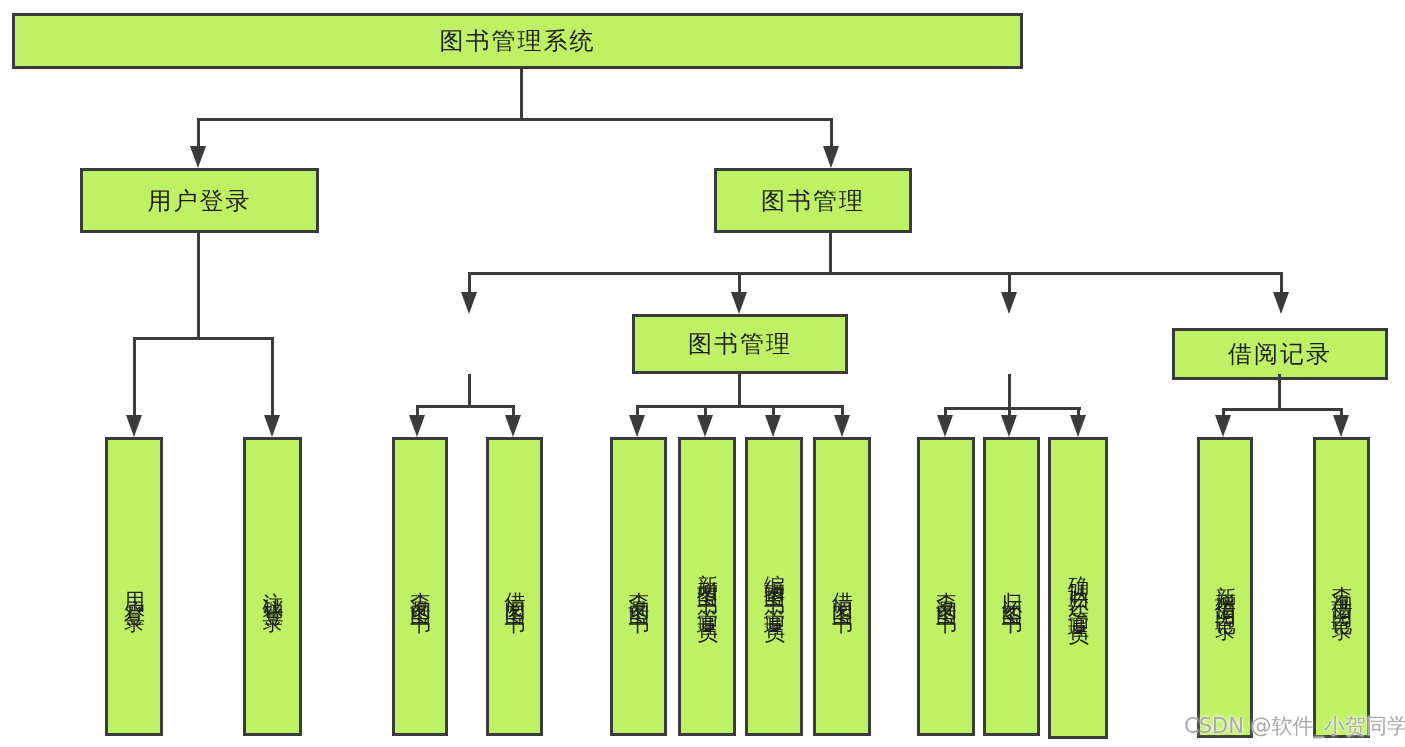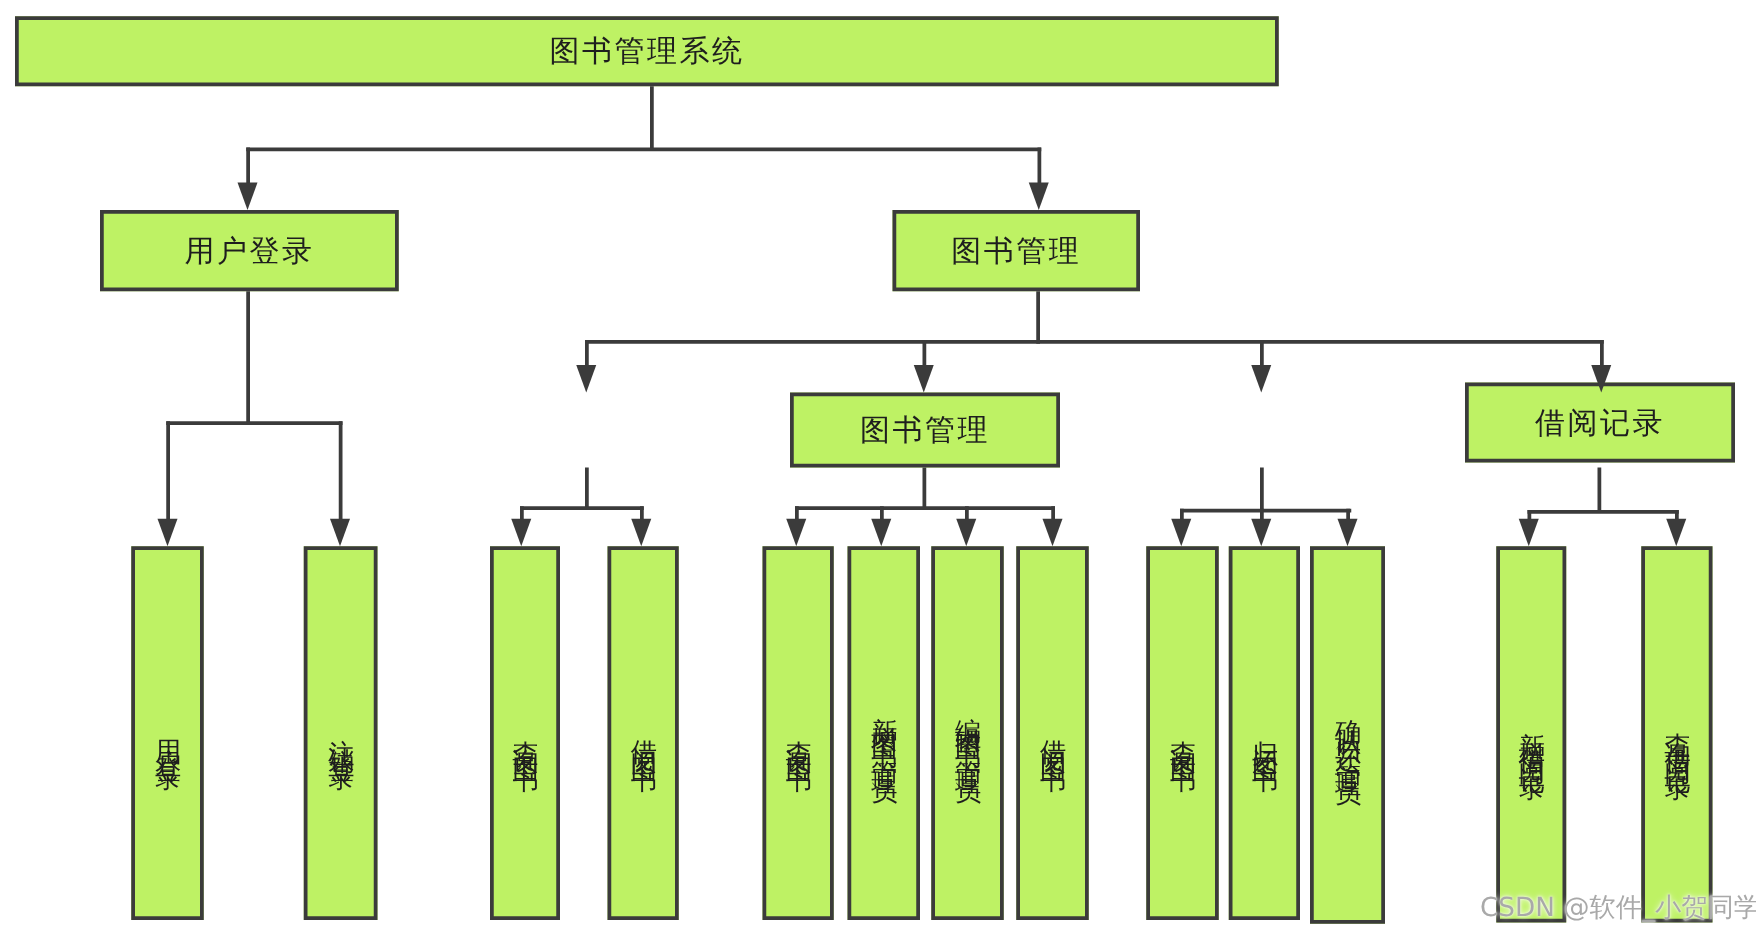--- a/index.html
+++ b/index.html
@@ -61,21 +61,21 @@
 <body>
 
 <div id="stage" style="--line: #3b3b3b; --text: #1e1e1e; --bg: #ffffff; --wm: #a9a9a9;">
 
   <div class="box h" style="left:12px; top:13px; width:1011px; height:56px;">图书管理系统</div>
 
   <div class="box h" style="left:80px; top:168px; width:239px; height:65px;">用户登录</div>
   <div class="box h" style="left:714px; top:168px; width:198px; height:65px;">图书管理</div>
 
   <div class="box h" style="left:632px; top:314px; width:216px; height:60px;">图书管理</div>
-  <div class="box h" style="left:1172px; top:306px; width:216px; height:64px;">借阅记录</div>
+  <div class="box h" style="left:1172px; top:328px; width:216px; height:52px;">借阅记录</div>
 
   <div class="box v" style="left:105px; top:437px; width:58px; height:299px;">用户登录</div>
   <div class="box v" style="left:243px; top:437px; width:59px; height:299px;">注销登录</div>
 
   <div class="box v" style="left:392px; top:437px; width:56px; height:299px;">查询图书</div>
   <div class="box v" style="left:486px; top:437px; width:57px; height:299px;">借阅图书</div>
 
   <div class="box v" style="left:610px; top:437px; width:57px; height:299px;">查询图书</div>
   <div class="box v" style="left:678px; top:437px; width:58px; height:299px;">新增图书（管理员）</div>
   <div class="box v" style="left:745px; top:437px; width:58px; height:299px;">编辑图书（管理员）</div>

